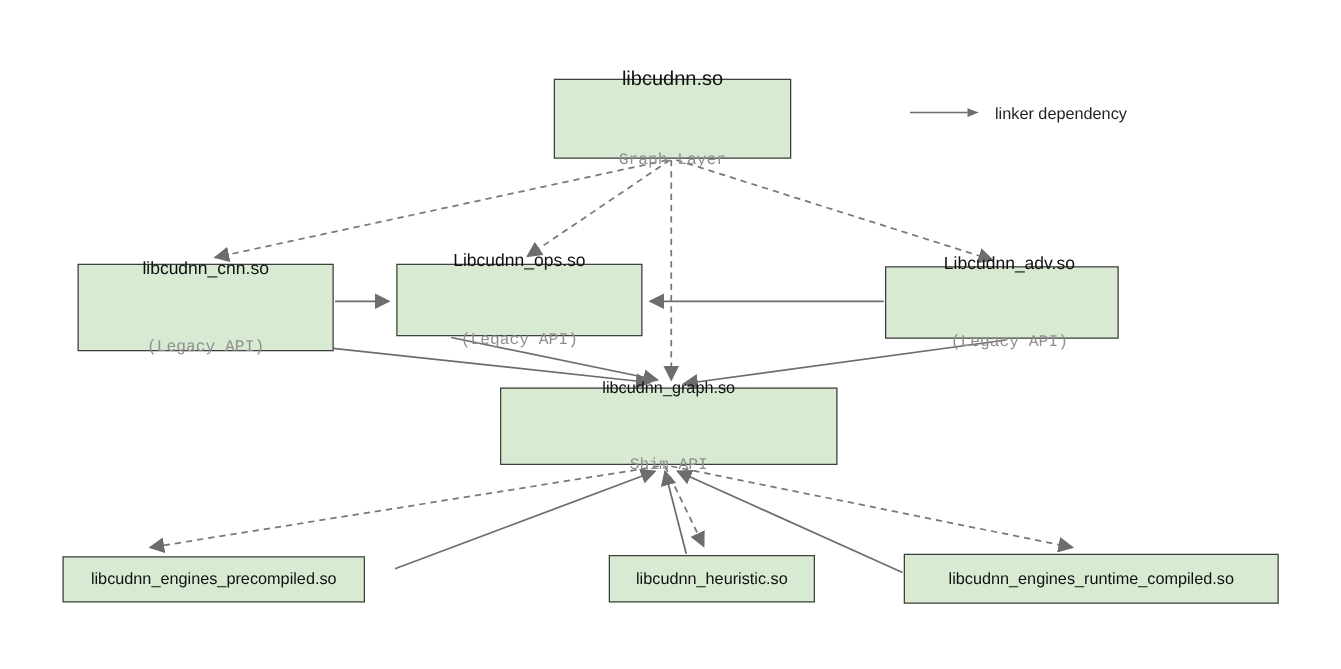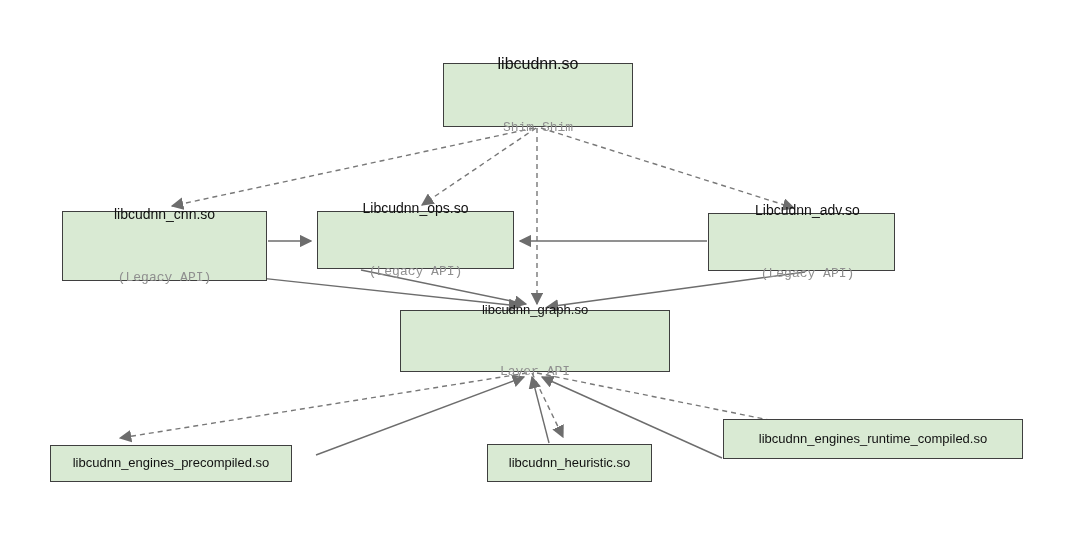--- a/index.html
+++ b/index.html
@@ -36,21 +36,21 @@
   #node-cnn{left:62px;top:211px;width:205px;height:70px;}
   #node-ops{left:317px;top:211px;width:197px;height:58px;}
   #node-adv{left:708px;top:213px;width:187px;height:58px;padding-left:12px;}
   #node-cnn .title,#node-ops .title,#node-adv .title{font-size:14px;}
   #node-cnn .subtitle,#node-ops .subtitle,#node-adv .subtitle{font-size:13px;}
   #node-graph{left:400px;top:310px;width:270px;height:62px;}
   #node-graph .title{font-size:13px;}
   #node-graph .subtitle{font-size:13px;}
   #node-precompiled{left:50px;top:445px;width:242px;height:37px;}
   #node-heuristic{left:487px;top:444px;width:165px;height:38px;}
-  #node-runtime{left:723px;top:419px;width:300px;height:40px;}
+  #node-runtime{left:723px;top:443px;width:300px;height:40px;}
   #node-precompiled .title,#node-heuristic .title,#node-runtime .title{font-size:13px;}
   .legend{
     position:absolute;left:728px;top:80px;
     font-size:13px;color:#1f1f1f;
   }
   .legend-row{display:flex;align-items:center;height:20px;}
   .legend-row svg{display:block;margin-right:12px;}
   .legend-label{white-space:nowrap;}
 </style>
 </head>
@@ -82,51 +82,58 @@
       <path d="M361,270 L526,304" marker-end="url(#arrow)"></path>
       <path d="M805,272 L547,307" marker-end="url(#arrow)"></path>
       <path d="M316,455 L524,377" marker-end="url(#arrow)"></path>
       <path d="M549,443 L532,377" marker-end="url(#arrow)"></path>
       <path d="M722,458 L542,377" marker-end="url(#arrow)"></path>
     </g>
   </svg>
 
   <div class="node" id="node-shim">
     <span class="title">libcudnn.so</span>
-    <span class="subtitle">Shim Shim</span>
+    <span class="subtitle">Graph Layer</span>
   </div>
 
   <div class="node" id="node-cnn">
     <span class="title">libcudnn_cnn.so</span>
     <span class="subtitle">(Legacy API)</span>
   </div>
 
   <div class="node" id="node-ops">
     <span class="title">Libcudnn_ops.so</span>
     <span class="subtitle">(Legacy API)</span>
   </div>
 
   <div class="node" id="node-adv">
     <span class="title">Libcudnn_adv.so</span>
     <span class="subtitle">(Legacy API)</span>
   </div>
 
   <div class="node" id="node-graph">
     <span class="title">libcudnn_graph.so</span>
-    <span class="subtitle">Layer API</span>
+    <span class="subtitle">Shim API</span>
   </div>
 
   <div class="node" id="node-precompiled">
     <span class="title">libcudnn_engines_precompiled.so</span>
   </div>
 
   <div class="node" id="node-heuristic">
     <span class="title">libcudnn_heuristic.so</span>
   </div>
 
   <div class="node" id="node-runtime">
     <span class="title">libcudnn_engines_runtime_compiled.so</span>
   </div>
 
   <div class="legend">
+    <div class="legend-row">
+      <svg width="56" height="10" viewBox="0 0 56 10">
+        <line x1="0" y1="5" x2="46" y2="5" stroke="#6d6d6d" stroke-width="1.3"></line>
+        <path d="M46,1.5 L55,5 L46,8.5 z" fill="#6d6d6d"></path>
+      </svg>
+      <span class="legend-label">linker dependency</span>
+    </div>
   </div>
 
 </div>
 
 </body></html>

